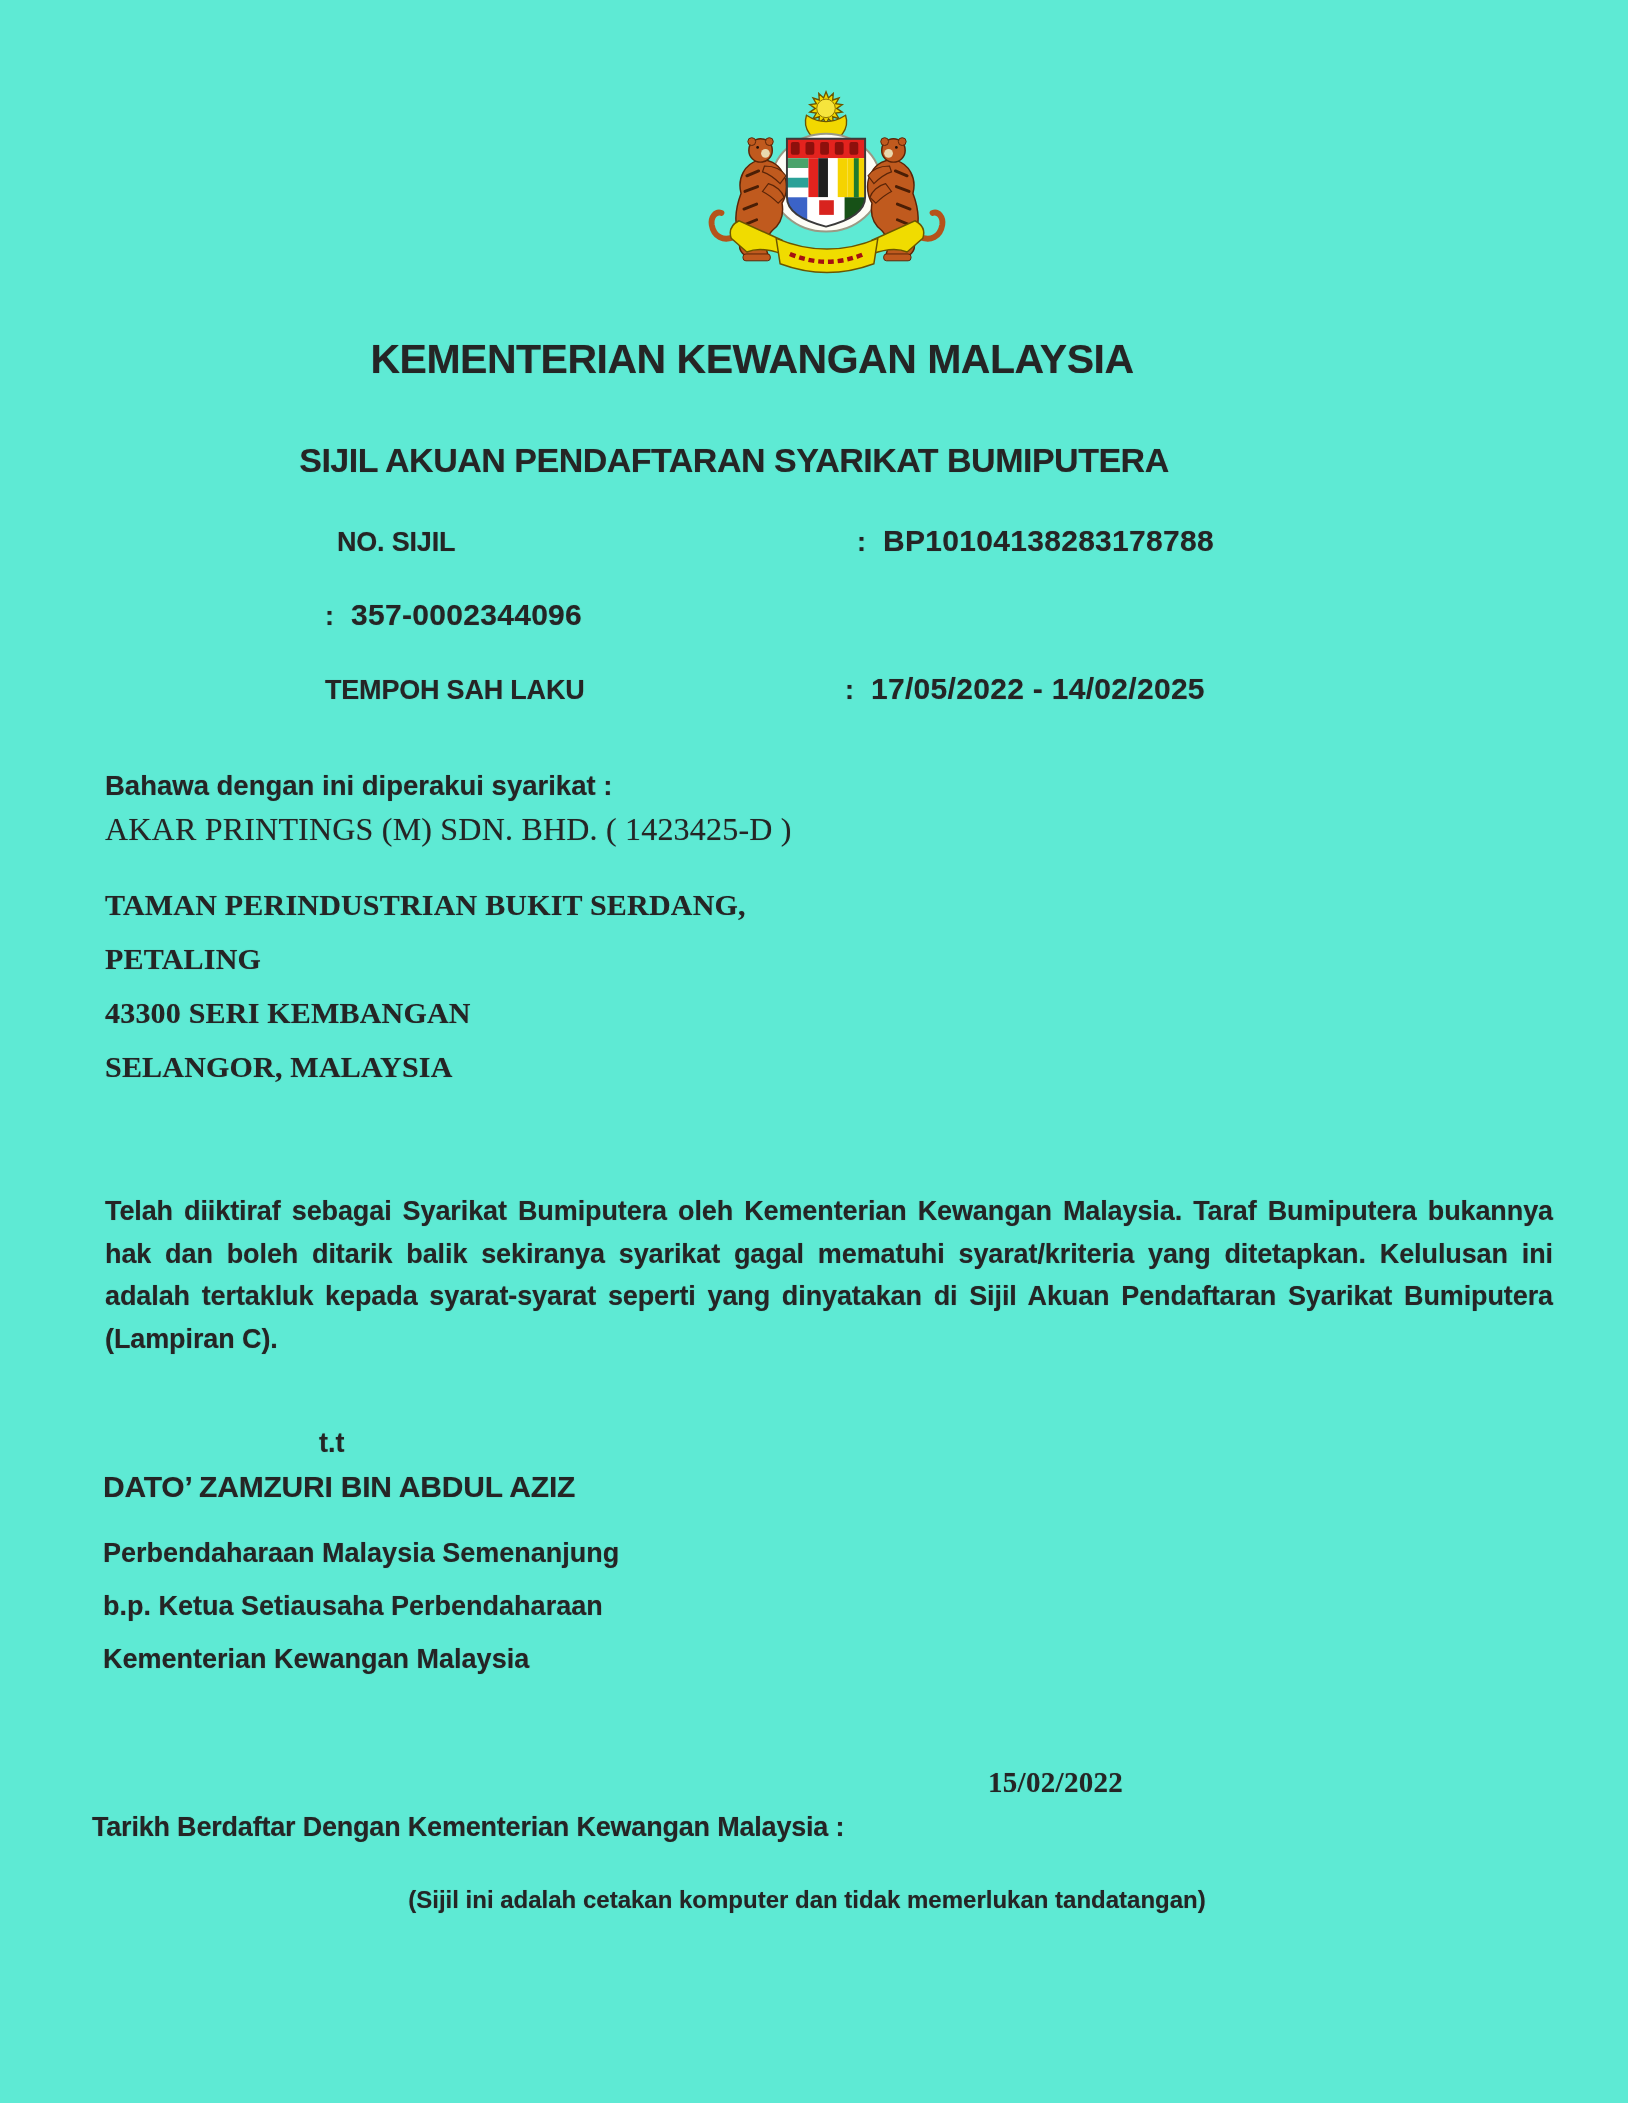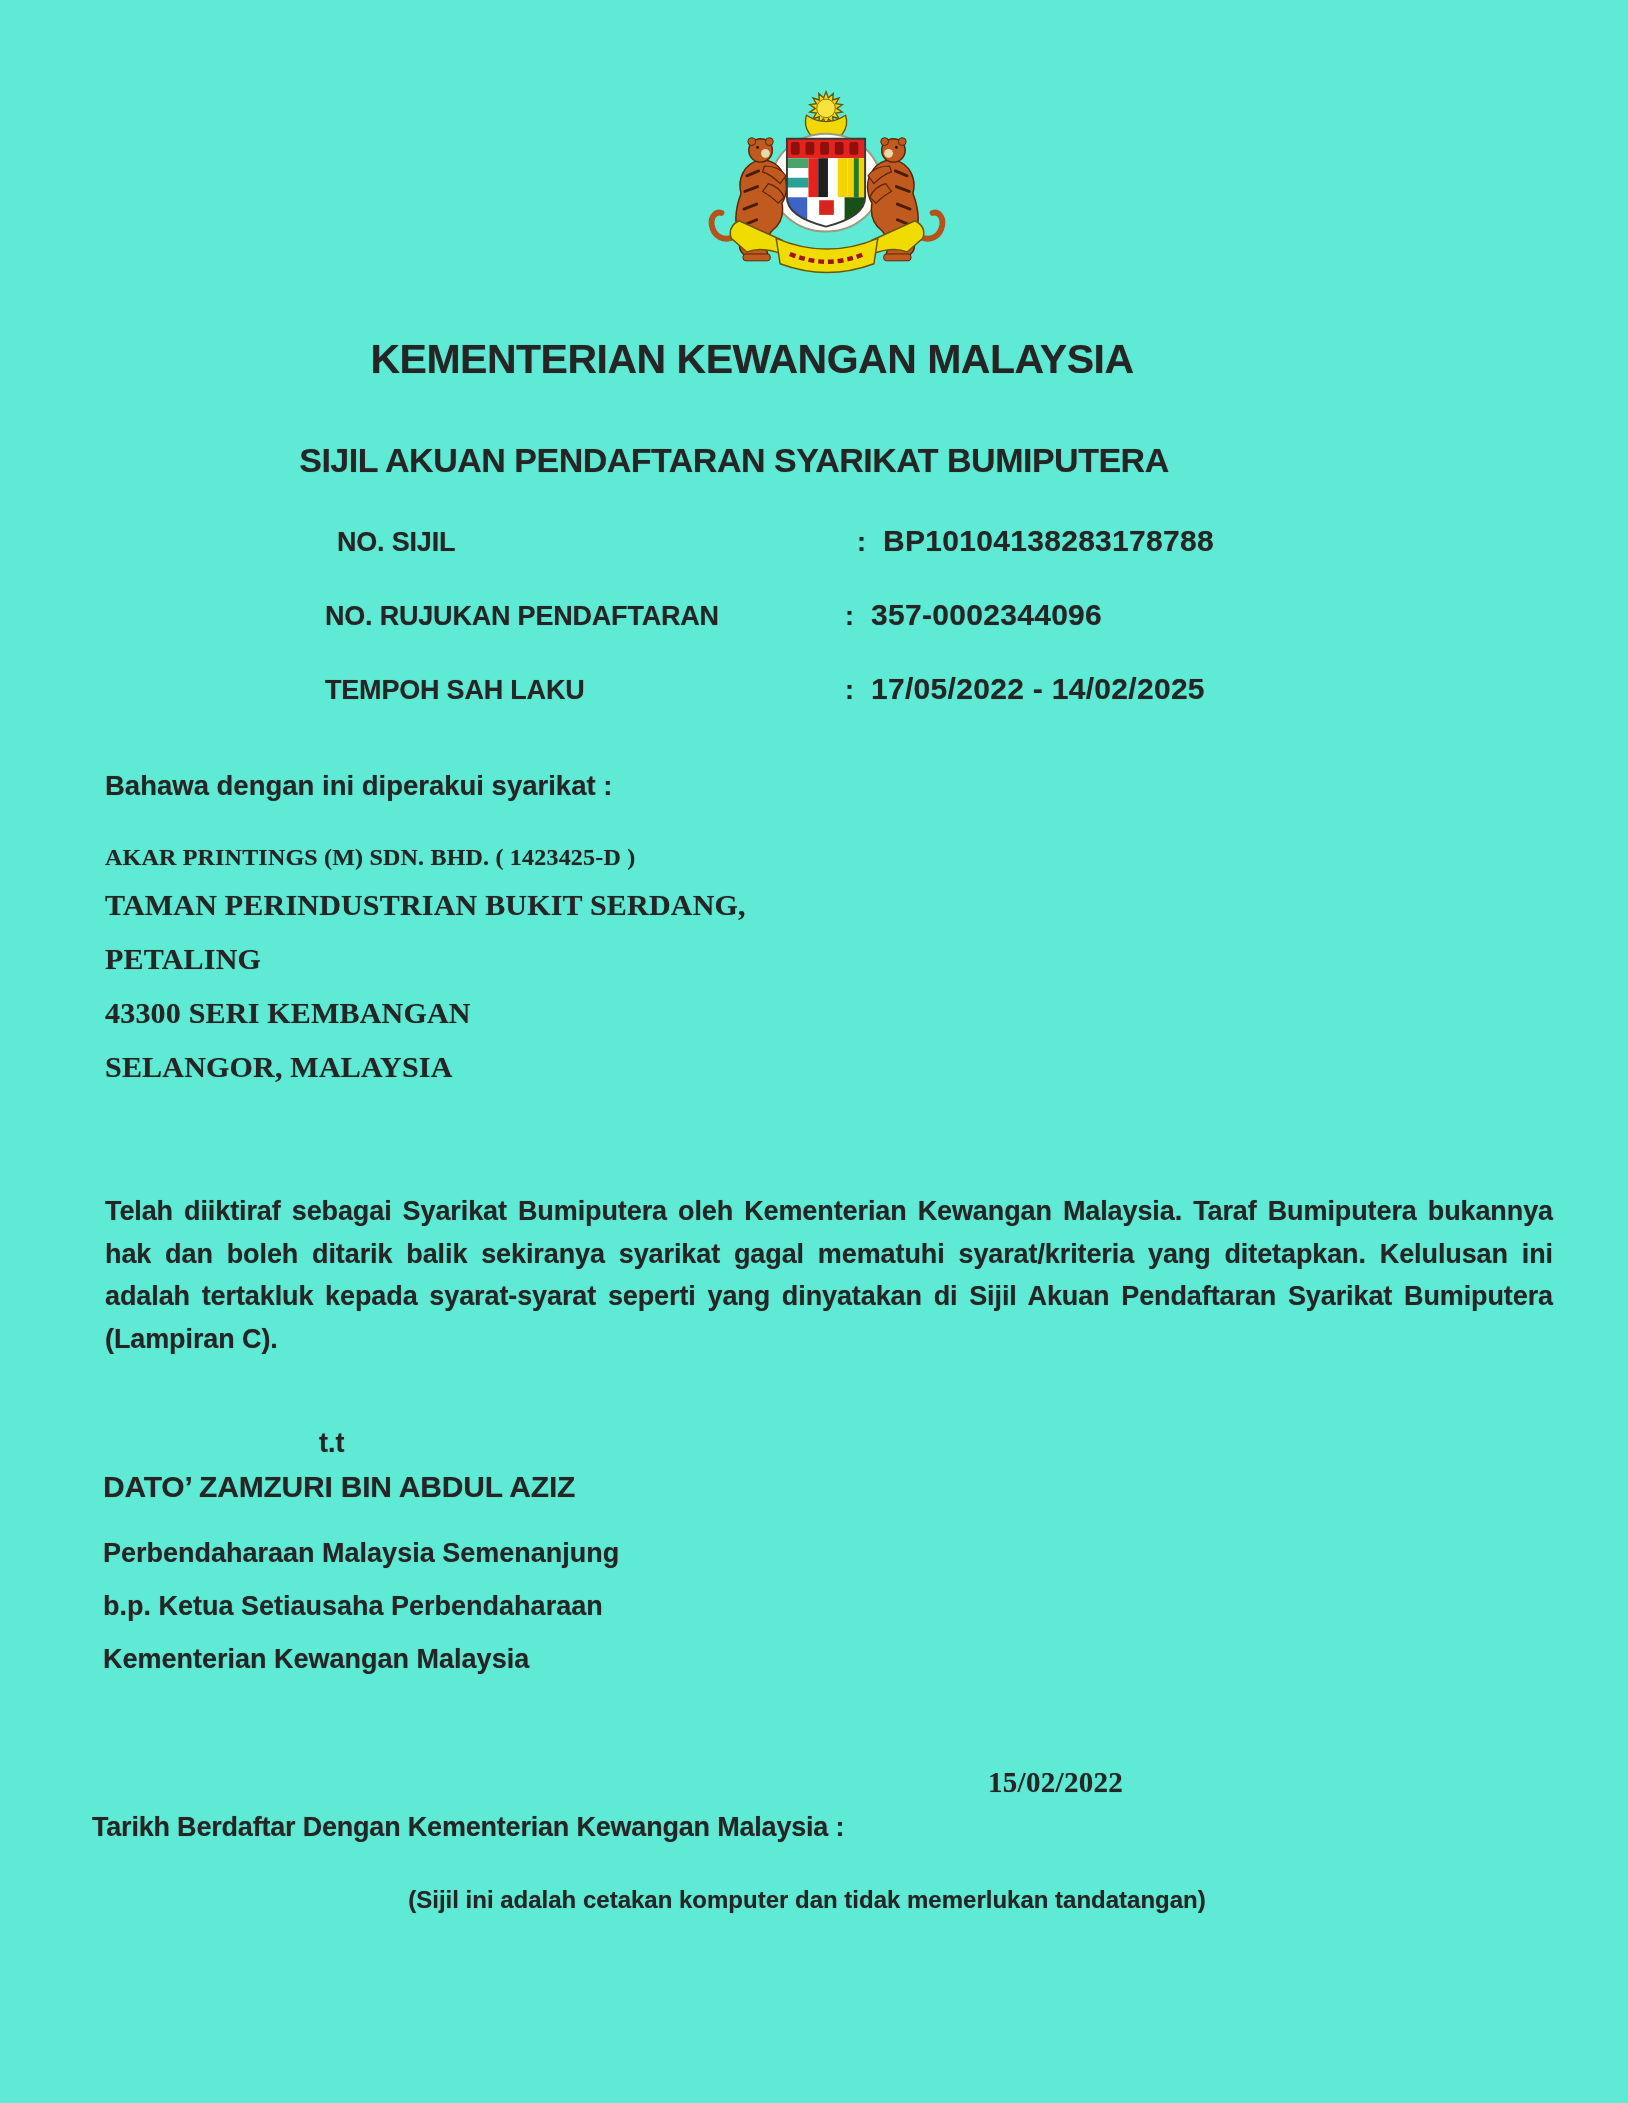--- a/index.html
+++ b/index.html
@@ -20,21 +20,21 @@
     font-size:34px;font-weight:700;letter-spacing:-.5px;}
 
   .field-row{left:325px;display:flex;align-items:baseline;font-size:27px;font-weight:700;}
   .field-row .lbl{display:inline-block;width:520px;letter-spacing:-.2px;}
   .field-row .col{display:inline-block;width:26px;}
   .field-row .val{font-family:Liberation Sans, sans-serif;
     font-weight:600;font-size:30px;letter-spacing:.3px;}
   .row1{top:524px;margin-left:12px;} .row2{top:598px;} .row3{top:672px;}
 
   .intro{left:105px;top:770px;font-size:27.5px;font-weight:700;}
-  .company-name{left:105px;top:844px;font-size:24px;font-weight:700;letter-spacing:.2px;}
+  .company-name{left:105px;top:811px;font-size:32px;font-weight:400;letter-spacing:.2px;}
   .address{left:105px;top:888px;font-size:30px;font-weight:700;letter-spacing:.2px;}
   .address .line{height:54px;}
 
   .declaration{left:105px;top:1190px;width:1448px;font-size:27px;font-weight:600;
     line-height:42.5px;text-align:justify;letter-spacing:-.1px;}
 
   .tt{left:287px;top:1428px;font-size:27px;font-weight:700;margin-left:32px;}
   .sig-name{left:103px;top:1470px;font-size:30px;font-weight:600;letter-spacing:-.2px;}
   .sig-org{left:103px;top:1538px;font-size:27px;font-weight:600;}
   .sig-org .line{height:53px;}
@@ -116,21 +116,20 @@
 
   <div class="abs soft title-ministry">KEMENTERIAN KEWANGAN MALAYSIA</div>
   <div class="abs soft title-cert">SIJIL AKUAN PENDAFTARAN SYARIKAT BUMIPUTERA</div>
 
   <div class="abs soft field-row row1">
     <span class="lbl">NO. SIJIL</span>
     <span class="col">:</span>
     <span class="val">BP10104138283178788</span>
   </div>
   <div class="abs soft field-row row2">
-    <span class="lbl">NO. RUJUKAN PENDAFTARAN</span>
     <span class="col">:</span>
     <span class="val">357-0002344096</span>
   </div>
   <div class="abs soft field-row row3">
     <span class="lbl">TEMPOH SAH LAKU</span>
     <span class="col">:</span>
     <span class="val">17/05/2022 - 14/02/2025</span>
   </div>
 
   <div class="abs soft intro">Bahawa dengan ini diperakui syarikat :</div>

